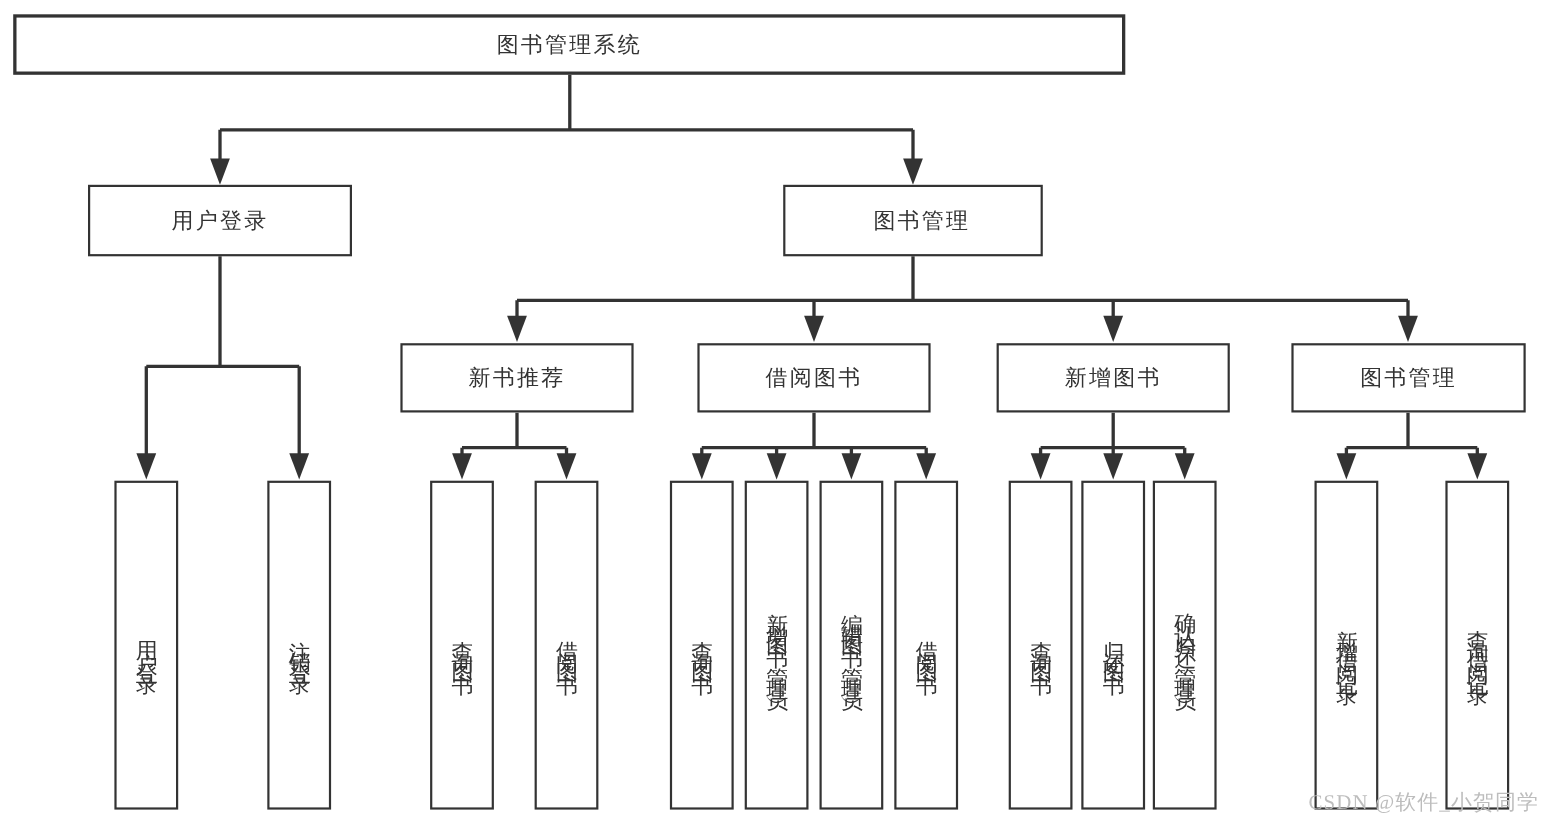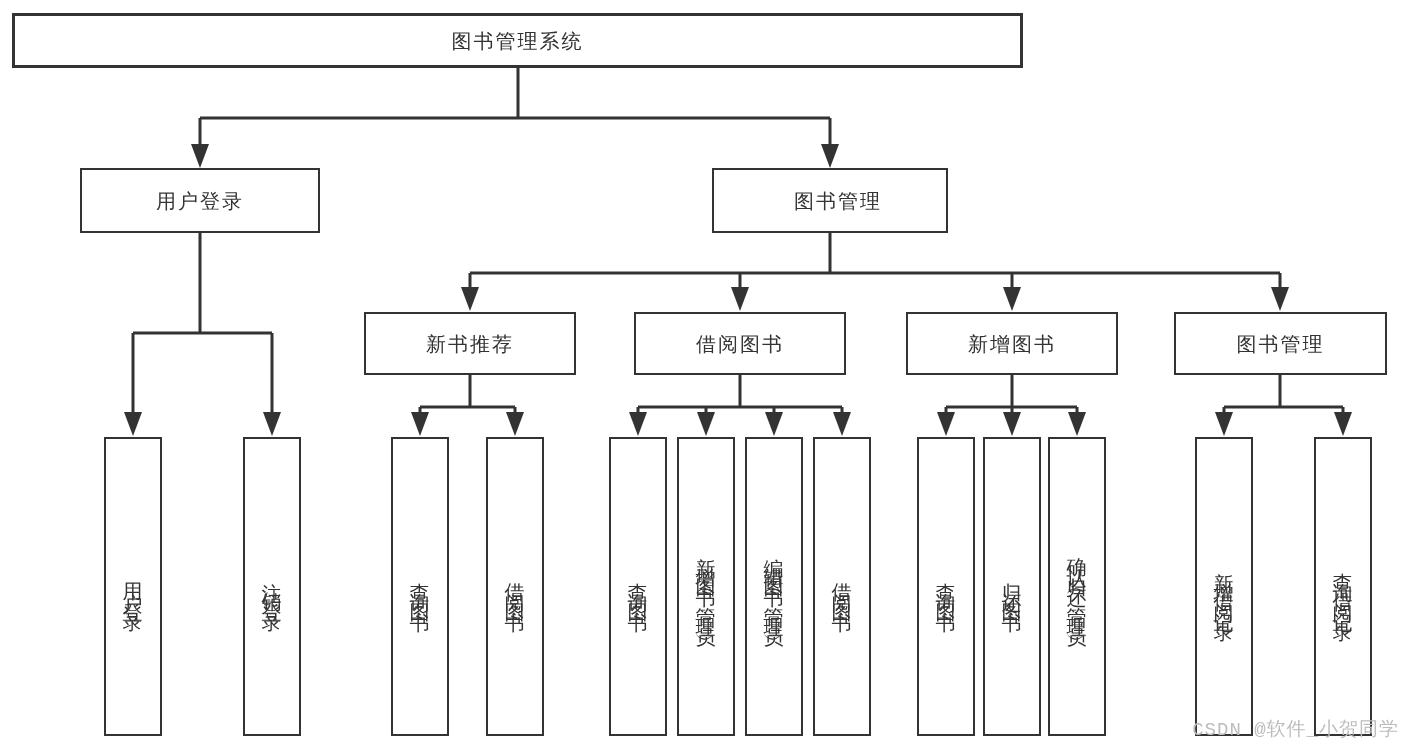--- a/index.html
+++ b/index.html
@@ -21,21 +21,21 @@
     letter-spacing:2px;
   }
   .node.root{border-width:3px;}
   .node.vleaf{
     writing-mode:vertical-rl; text-orientation:mixed;
     letter-spacing:10px; font-size:20px; padding:4px 0;
   }
   .watermark{
     position:absolute; right:6px; bottom:5px; z-index:3;
     font-size:19px; color:var(--watermark); letter-spacing:1px;
-    font-family:Liberation Mono, monospace; white-space:nowrap;
+    font-family:Liberation Serif, serif; white-space:nowrap;
   }
 </style>
 </head>
 <body>
 
 <div class="canvas">
 
   <svg class="connectors" viewBox="0 0 1405 747" xmlns="http://www.w3.org/2000/svg" aria-hidden="true">
 
     <path d="M518 67 V118 M200 118 H830 M200 118 V150 M830 118 V150"></path>

